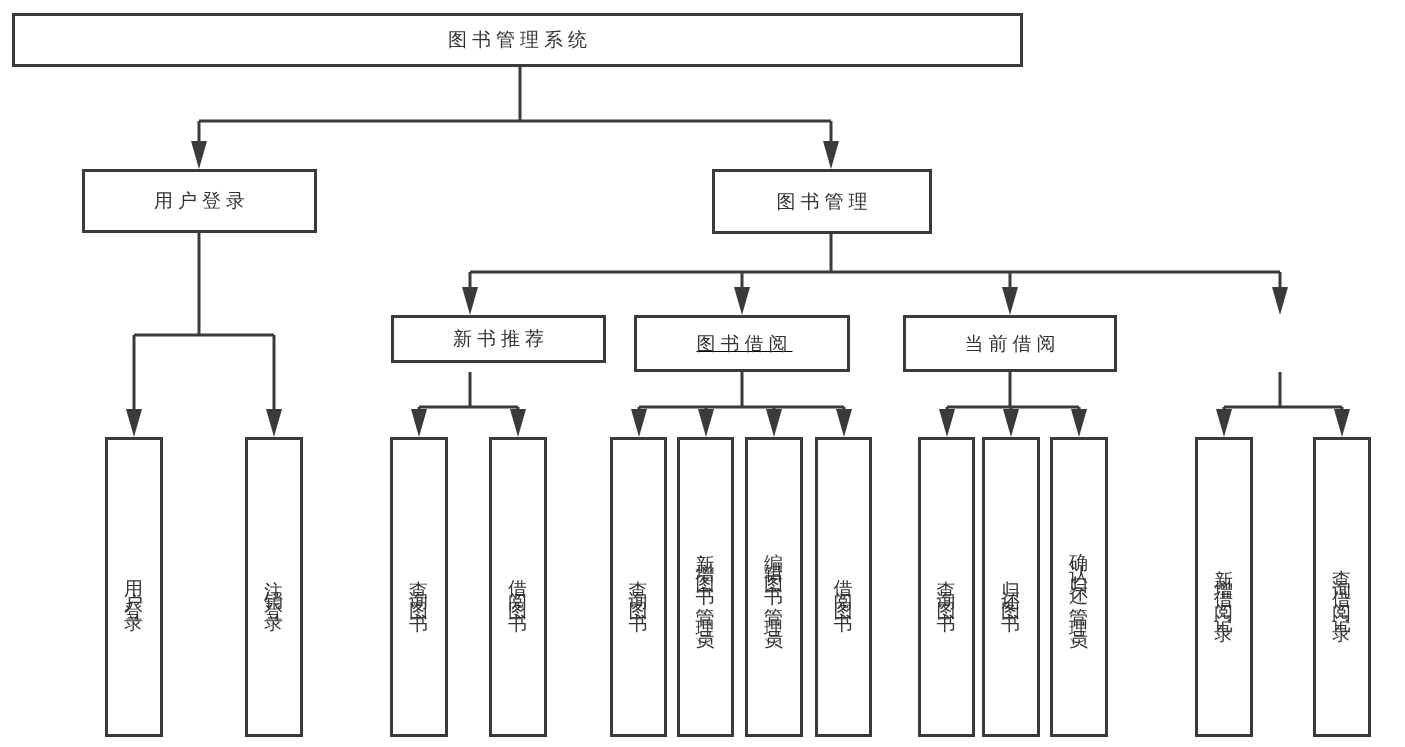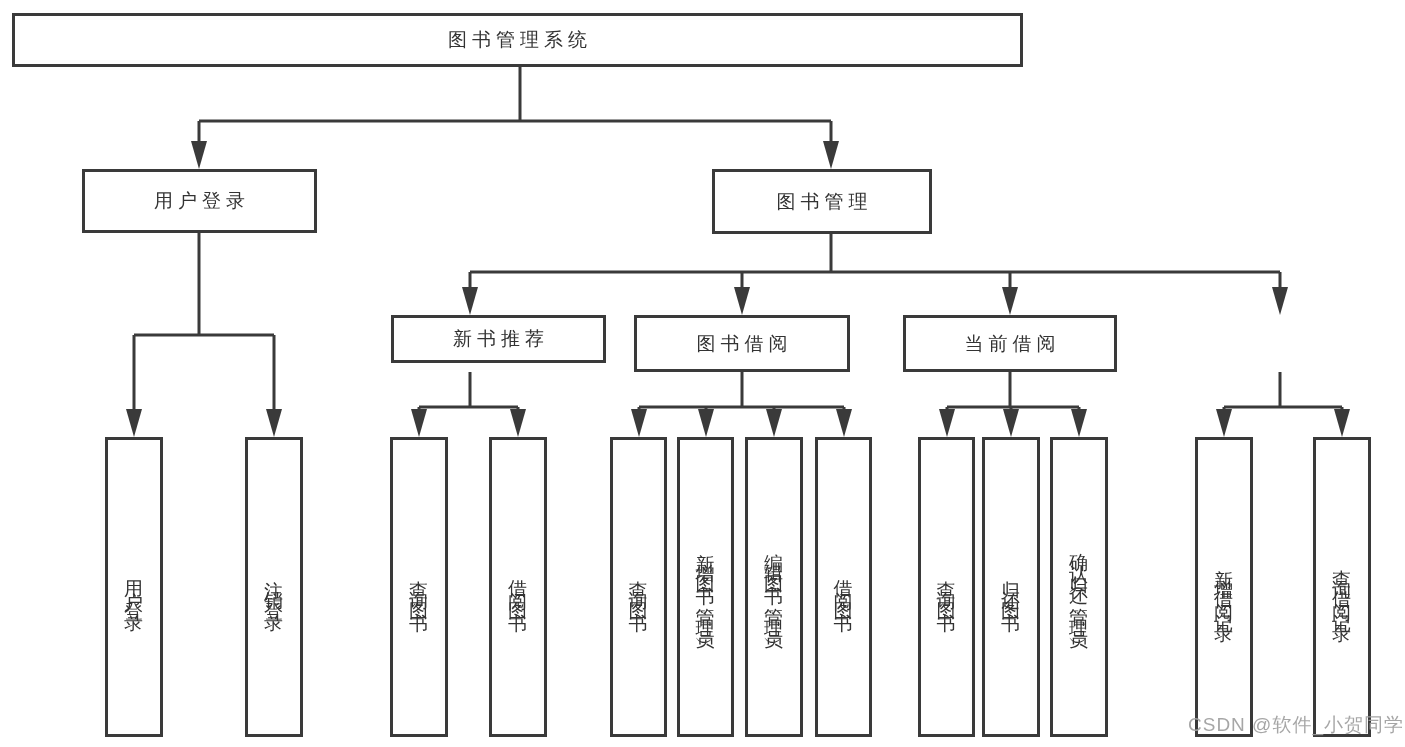--- a/index.html
+++ b/index.html
@@ -87,21 +87,21 @@
   <div class="box" style="left:82px;top:169px;width:235px;height:64px;">
     <span class="lbl">用户登录</span>
   </div>
   <div class="box" style="left:712px;top:169px;width:220px;height:65px;">
     <span class="lbl">图书管理</span>
   </div>
 
   <div class="box" style="left:363px;top:315px;width:215px;height:48px;margin-left:28px;">
     <span class="lbl">新书推荐</span>
   </div>
-  <div class="box" style="left:634px;top:315px;width:216px;height:57px;">
+  <div class="box" style="left:634px;top:315px;width:216px;height:57px;text-decoration:underline;">
     <span class="lbl">图书借阅</span>
   </div>
   <div class="box" style="left:903px;top:315px;width:214px;height:57px;">
     <span class="lbl">当前借阅</span>
   </div>
 
   <div class="box box-v" style="left:105px;top:437px;width:58px;height:300px;">
     <span class="lbl">用户登录</span>
   </div>
   <div class="box box-v" style="left:245px;top:437px;width:58px;height:300px;">
@@ -138,15 +138,14 @@
     <span class="lbl">确认归还（管理员）</span>
   </div>
 
   <div class="box box-v" style="left:1195px;top:437px;width:58px;height:300px;">
     <span class="lbl">新增借阅记录</span>
   </div>
   <div class="box box-v" style="left:1313px;top:437px;width:58px;height:300px;">
     <span class="lbl">查询借阅记录</span>
   </div>
 
-  <div id="watermark">CSDN @软件_小贺同学</div>
 
 </div>
 
 </body></html>

